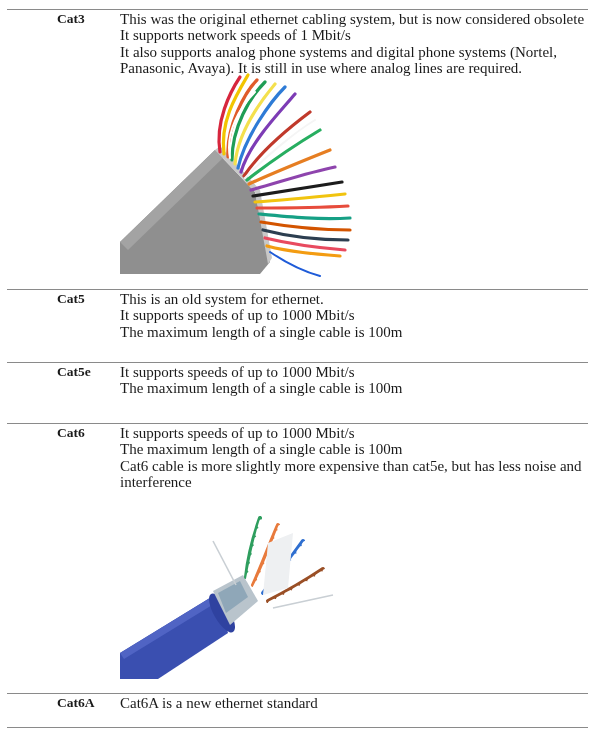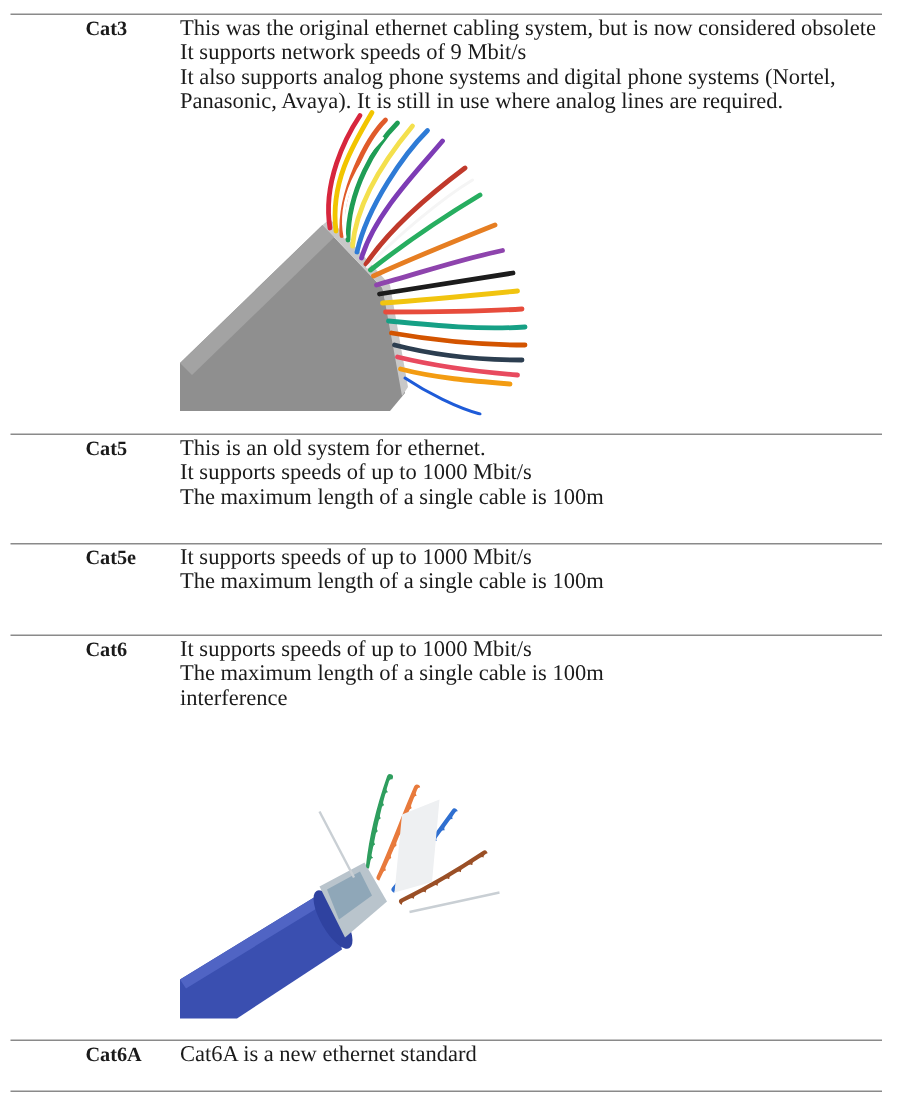--- a/index.html
+++ b/index.html
@@ -19,21 +19,21 @@
 <div class="hline" style="top:289px"></div>
 <div class="hline" style="top:362px"></div>
 <div class="hline" style="top:423px"></div>
 <div class="hline" style="top:693px"></div>
 <div class="hline" style="top:727px"></div>
 
 <div class="row" style="top:9px;height:280px">
   <div class="label">Cat3</div>
   <div class="desc">
     <div>This was the original ethernet cabling system, but is now considered obsolete</div>
-    <div>It supports network speeds of 9 Mbit/s</div>
+    <div>It supports network speeds of 1 Mbit/s</div>
     <div>It also supports analog phone systems and digital phone systems (Nortel,</div>
     <div>Panasonic, Avaya).  It is still in use where analog lines are required.</div>
   </div>
   <svg class="img" style="left:120px;top:63px" width="250" height="205" viewBox="0 0 250 205">
 
     <path d="M0,170 L0,202 L140,202 L150,190 L135,120 L95,78 Z" fill="#8f8f8f"></path>
     <path d="M0,170 L95,78 L105,84 L8,178 Z" fill="#a3a3a3"></path>
     <path d="M95,78 L135,120 L148,192 L152,186 L140,118 L100,74 Z" fill="#c8c8c8"></path>
 
     <g stroke-width="3.2" stroke-linecap="round" fill="none">
@@ -78,20 +78,21 @@
     <div>It supports speeds of up to 1000 Mbit/s</div>
     <div>The maximum length of a single cable is 100m</div>
   </div>
 </div>
 
 <div class="row" style="top:423px;height:270px">
   <div class="label">Cat6</div>
   <div class="desc">
     <div>It supports speeds of up to 1000 Mbit/s</div>
     <div>The maximum length of a single cable is 100m</div>
+    <div>Cat6 cable is more slightly more expensive than cat5e, but has less noise and</div>
     <div>interference</div>
   </div>
   <svg class="img" style="left:118px;top:90px" width="225" height="168" viewBox="0 0 225 168">
 
     <path d="M2,140 L2,166 L40,166 L110,120 L100,80 L2,140 Z" fill="#3a4fb0"></path>
     <path d="M2,140 L100,80 L104,86 L6,146 Z" fill="#5064c4"></path>
     <ellipse cx="104" cy="100" rx="8" ry="22" fill="#2f42a0" transform="rotate(-30 104 100)"></ellipse>
 
     <path d="M95,78 L125,62 L140,88 L112,112 Z" fill="#b9c4cc"></path>
     <path d="M100,80 L122,68 L130,84 L108,100 Z" fill="#8fa7b8"></path>

